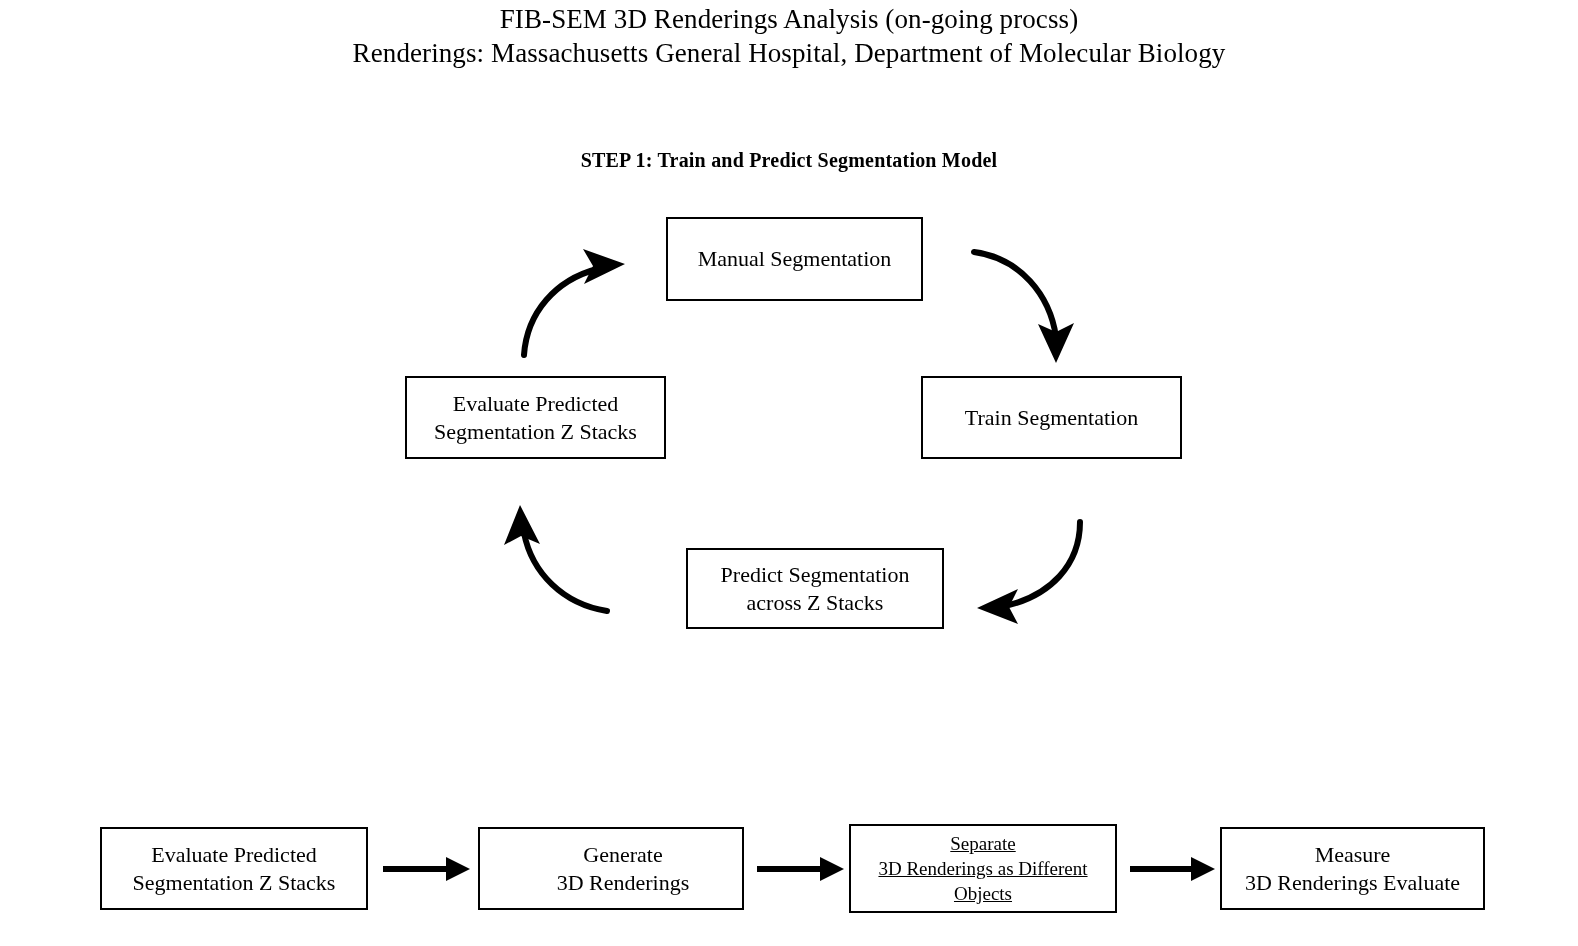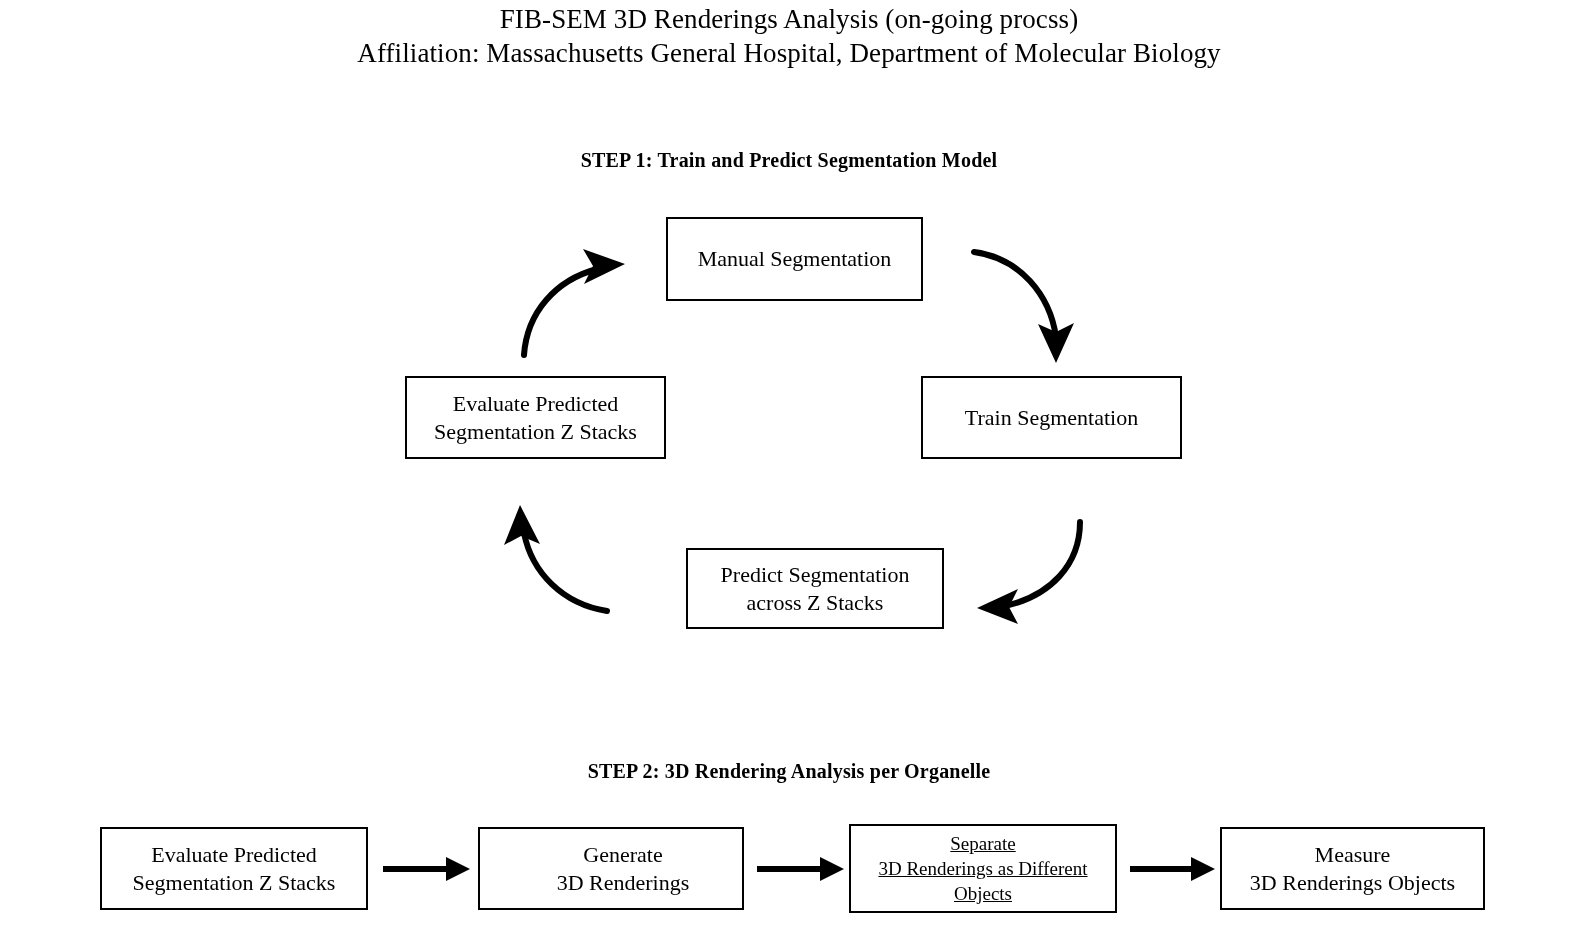--- a/index.html
+++ b/index.html
@@ -95,21 +95,21 @@
     pointer-events: none;
   }
 </style>
 </head>
 <body>
 
 <div id="page">
 
   <div class="header">
     <div class="header-line header-line-1">FIB-SEM 3D Renderings Analysis (on-going procss)</div>
-    <div class="header-line">Affiliation: Massachusetts General Hospital, Department of Molecular Biology</div>
+    <div class="header-line">Renderings: Massachusetts General Hospital, Department of Molecular Biology</div>
   </div>
 
   <div id="step1-title" class="step-title">STEP 1: Train and Predict Segmentation Model</div>
 
   <div id="box-train-segmentation" class="flow-box">
     <span class="box-text">Train Segmentation</span>
   </div>
 
   <div id="box-manual-segmentation" class="flow-box">
     <span class="box-text">Manual Segmentation</span>
@@ -118,41 +118,40 @@
   <div id="box-predict-segmentation" class="flow-box">
     <span class="box-text">Predict Segmentation
 across Z Stacks</span>
   </div>
 
   <div id="box-evaluate-segmentation" class="flow-box">
     <span class="box-text">Evaluate Predicted
 Segmentation Z Stacks</span>
   </div>
 
-  <div id="step2-title" class="step-title">STEP 2: 3D Rendering Analysis per Organelle</div>
 
   <div id="box-s2-evaluate" class="flow-box">
     <span class="box-text">Evaluate Predicted
 Segmentation Z Stacks</span>
   </div>
 
   <div id="box-s2-generate" class="flow-box">
     <span class="box-text">Generate
 3D Renderings</span>
   </div>
 
   <div id="box-s2-separate" class="flow-box small">
     <span class="box-text">Separate
 3D Renderings as Different
 Objects</span>
   </div>
 
   <div id="box-s2-measure" class="flow-box">
     <span class="box-text">Measure
-3D Renderings Objects</span>
+3D Renderings Evaluate</span>
   </div>
 
   <svg id="arrow-layer" viewBox="0 0 1578 946" width="1578" height="946">
 
     <g>
       <path d="M 974 252 C 1020 258, 1050 295, 1056 337" fill="none" stroke="#000" stroke-width="6" stroke-linecap="round"></path>
       <path d="M 1056 363 L 1038 324 L 1056 332 L 1074 323 Z" fill="#000"></path>
     </g>
 
     <g>

